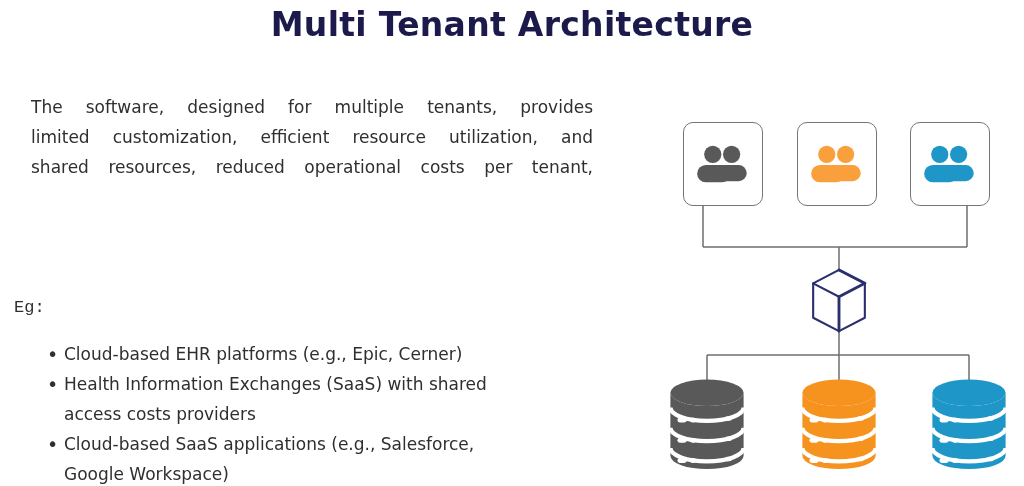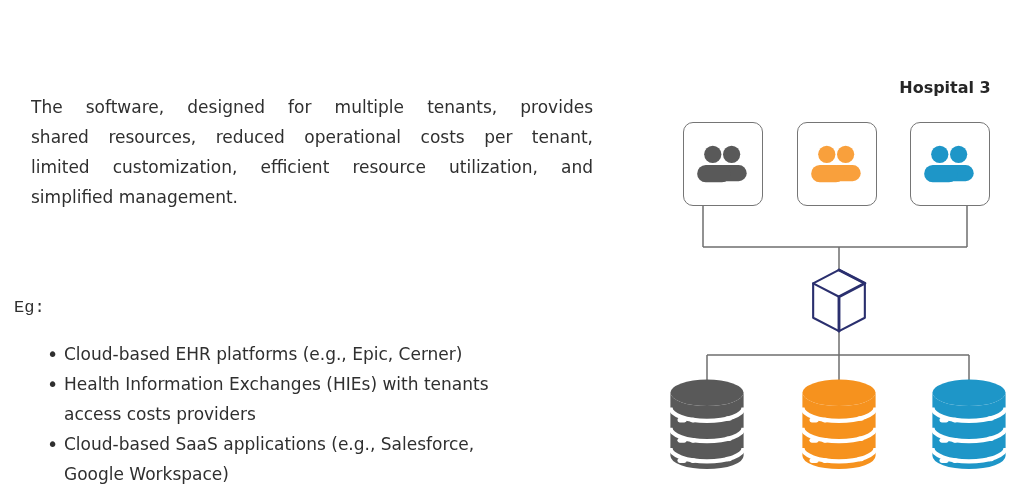--- a/index.html
+++ b/index.html
@@ -77,38 +77,38 @@
         <rect x="12" y="103" width="12" height="6" rx="3"></rect>
           <rect x="28" y="103" width="8" height="6" rx="3"></rect>
           <rect x="73" y="101" width="9" height="6" rx="3"></rect>
       </g>
     </symbol>
   </defs>
 </svg>
 
 <div class="canvas">
 
+  <h1 class="title" style="color: rgb(27, 26, 75);">Multi Tenant Architecture</h1>
 
   <div class="leftcol" style="color: rgb(47, 47, 47);">
     <div class="para">
       <div class="jline">The software, designed for multiple tenants, provides</div>
+      <div class="jline">limited customization, efficient resource utilization, and</div>
       <div class="jline">shared resources, reduced operational costs per tenant,</div>
-      <div class="jline">limited customization, efficient resource utilization, and</div>
-      <div class="jline last">simplified management.</div>
     </div>
 
     <div class="eg">Eg:</div>
 
     <ul class="bullets">
       <li>
         <div class="bline">Cloud-based EHR platforms (e.g., Epic, Cerner)</div>
 
       </li>
       <li>
-        <div class="bline">Health Information Exchanges (HIEs) with tenants</div>
+        <div class="bline">Health Information Exchanges (SaaS) with shared</div>
         <div class="bline">access costs providers</div>
       </li>
       <li>
         <div class="bline">Cloud-based SaaS applications (e.g., Salesforce,</div>
         <div class="bline">Google Workspace)</div>
       </li>
     </ul>
   </div>
 
   <div class="diagram">
@@ -119,21 +119,20 @@
         <path d="M317,146 V187"></path>
         <path d="M53,187 H317"></path>
         <path d="M189,187 V212"></path>
         <path d="M189,271 V320"></path>
         <path d="M57,295 H319"></path>
         <path d="M57,295 V322"></path>
         <path d="M319,295 V322"></path>
       </g>
     </svg>
 
-    <div class="tlabel t3" style="color: rgb(38, 38, 38);">Hospital 3</div>
 
     <div class="tbox b1" style="border-color: rgb(117, 117, 117);">
       <svg width="54" height="42" viewBox="0 0 100 78">
         <use href="#icon-users" fill="#595959"></use>
       </svg>
     </div>
     <div class="tbox b2" style="border-color: rgb(117, 117, 117);">
       <svg width="54" height="42" viewBox="0 0 100 78">
         <use href="#icon-users" fill="#F9A03C"></use>
       </svg>

